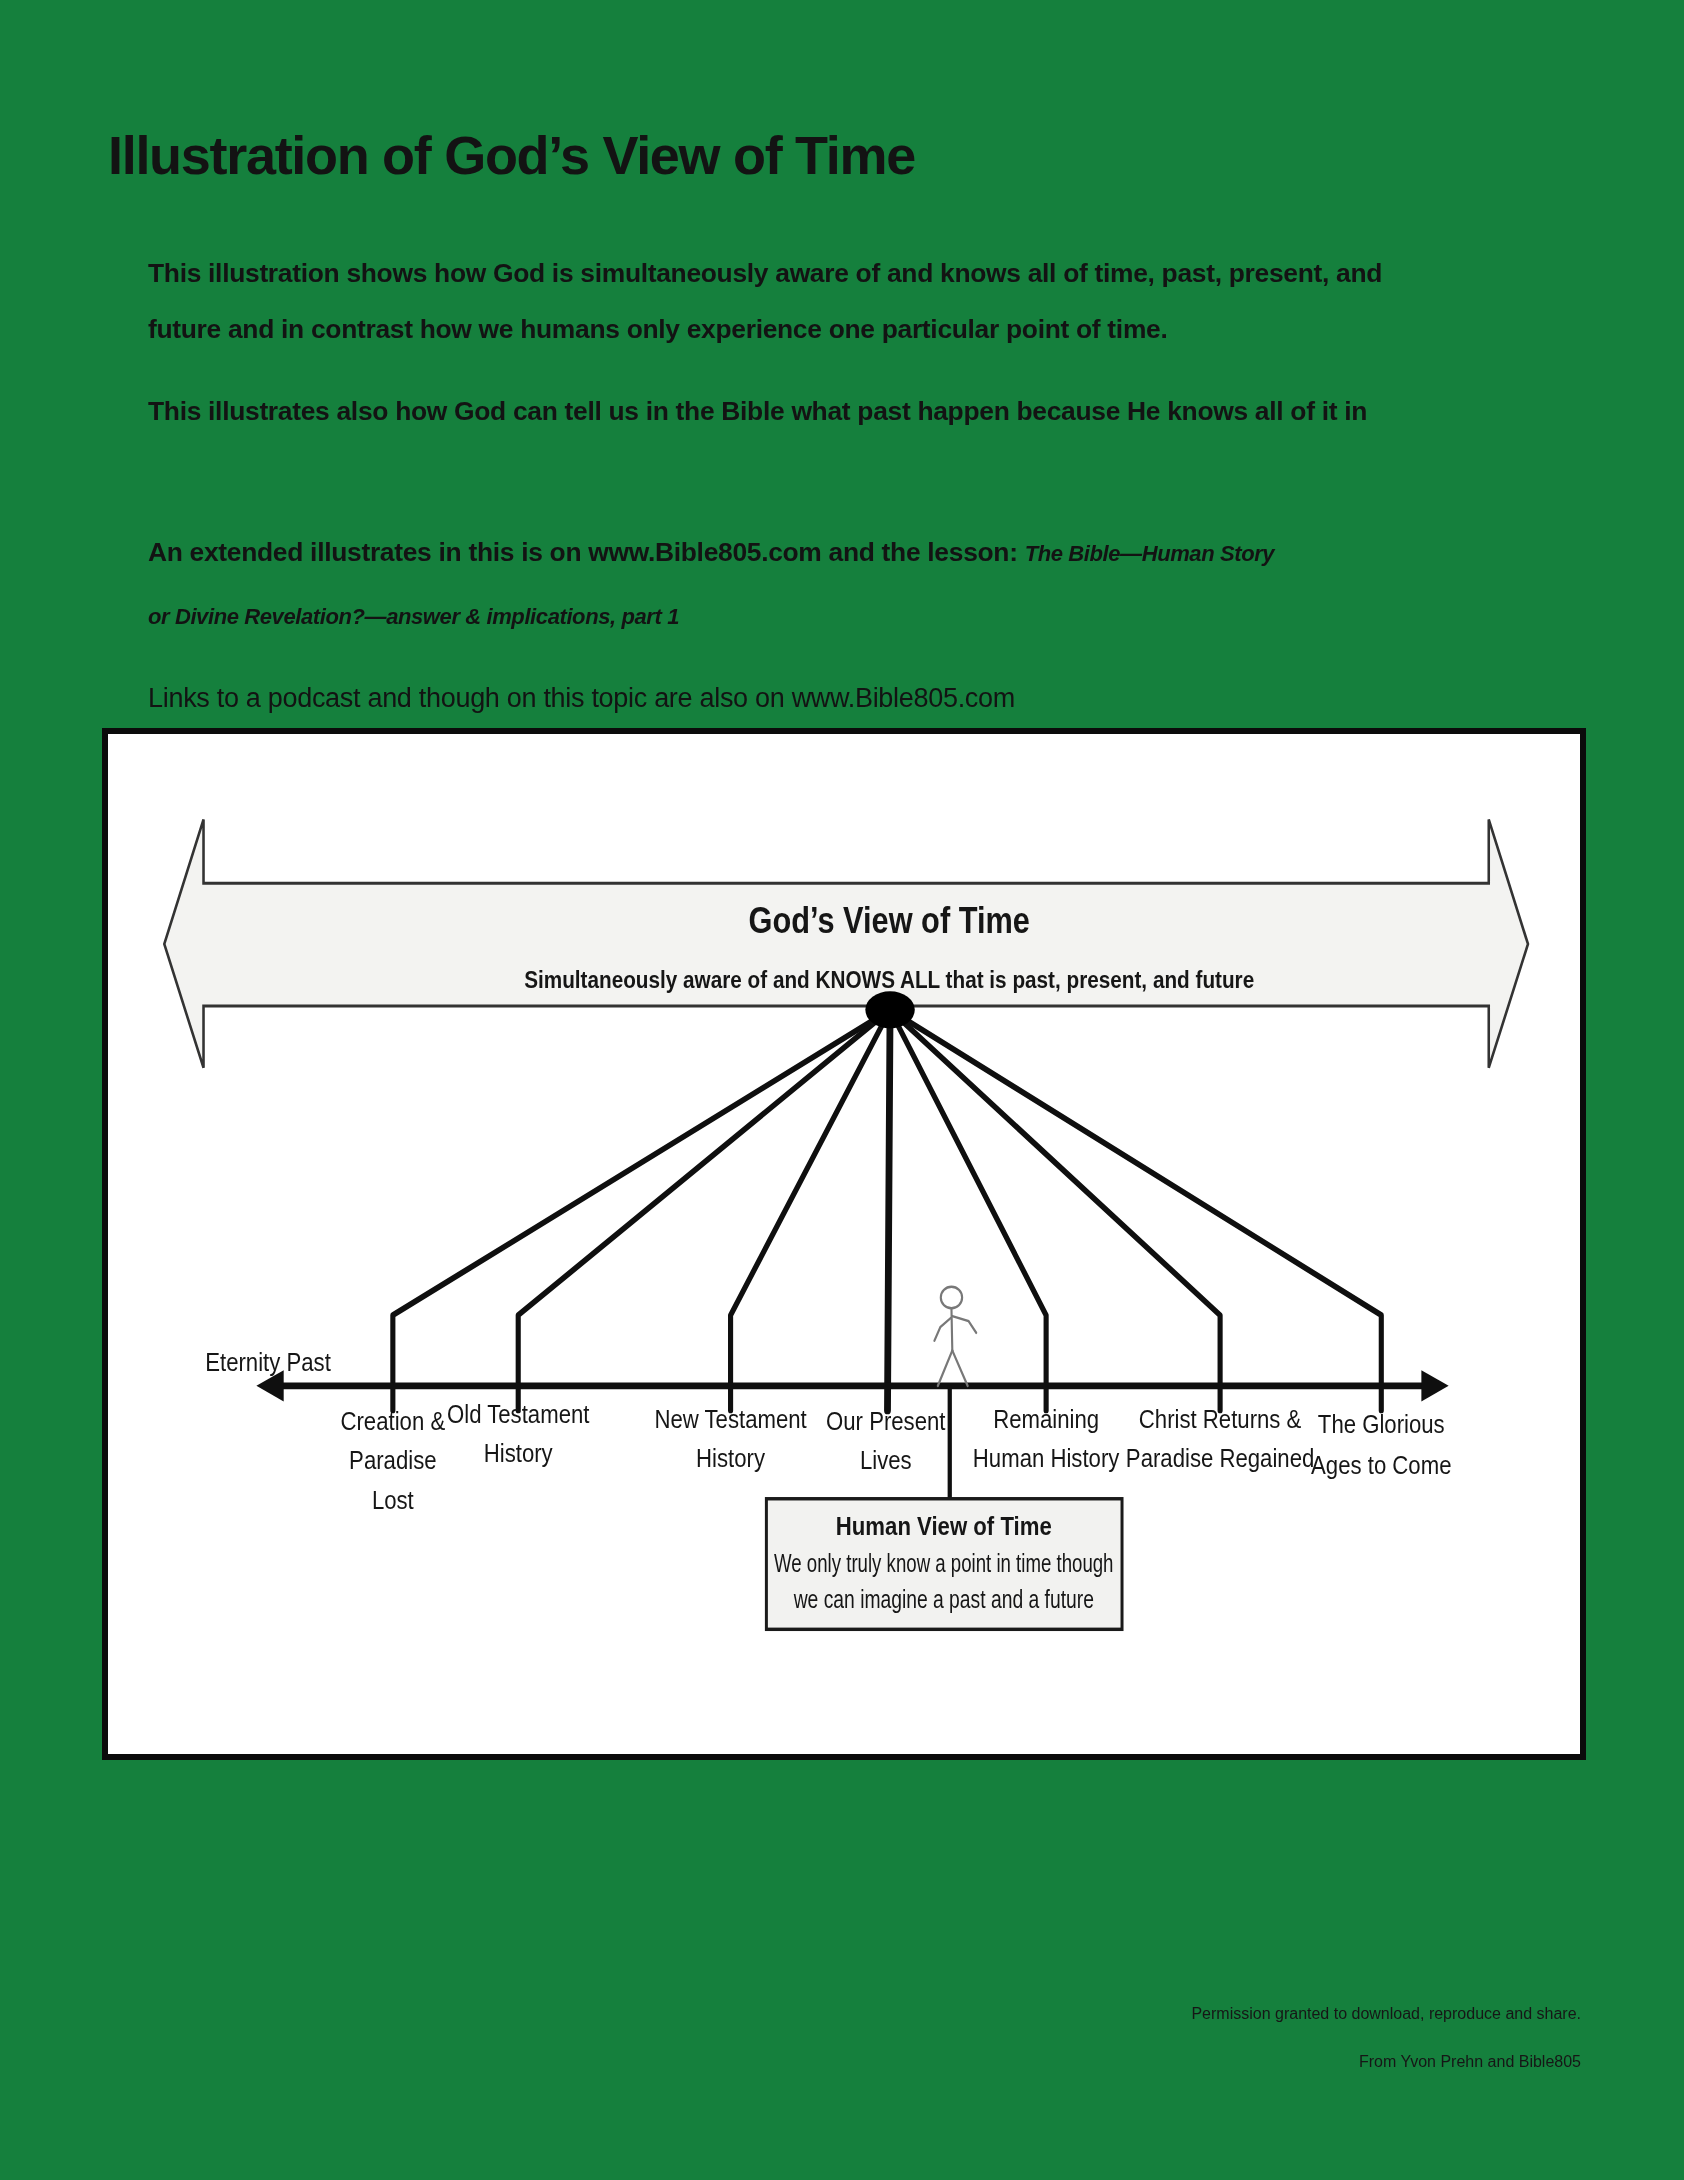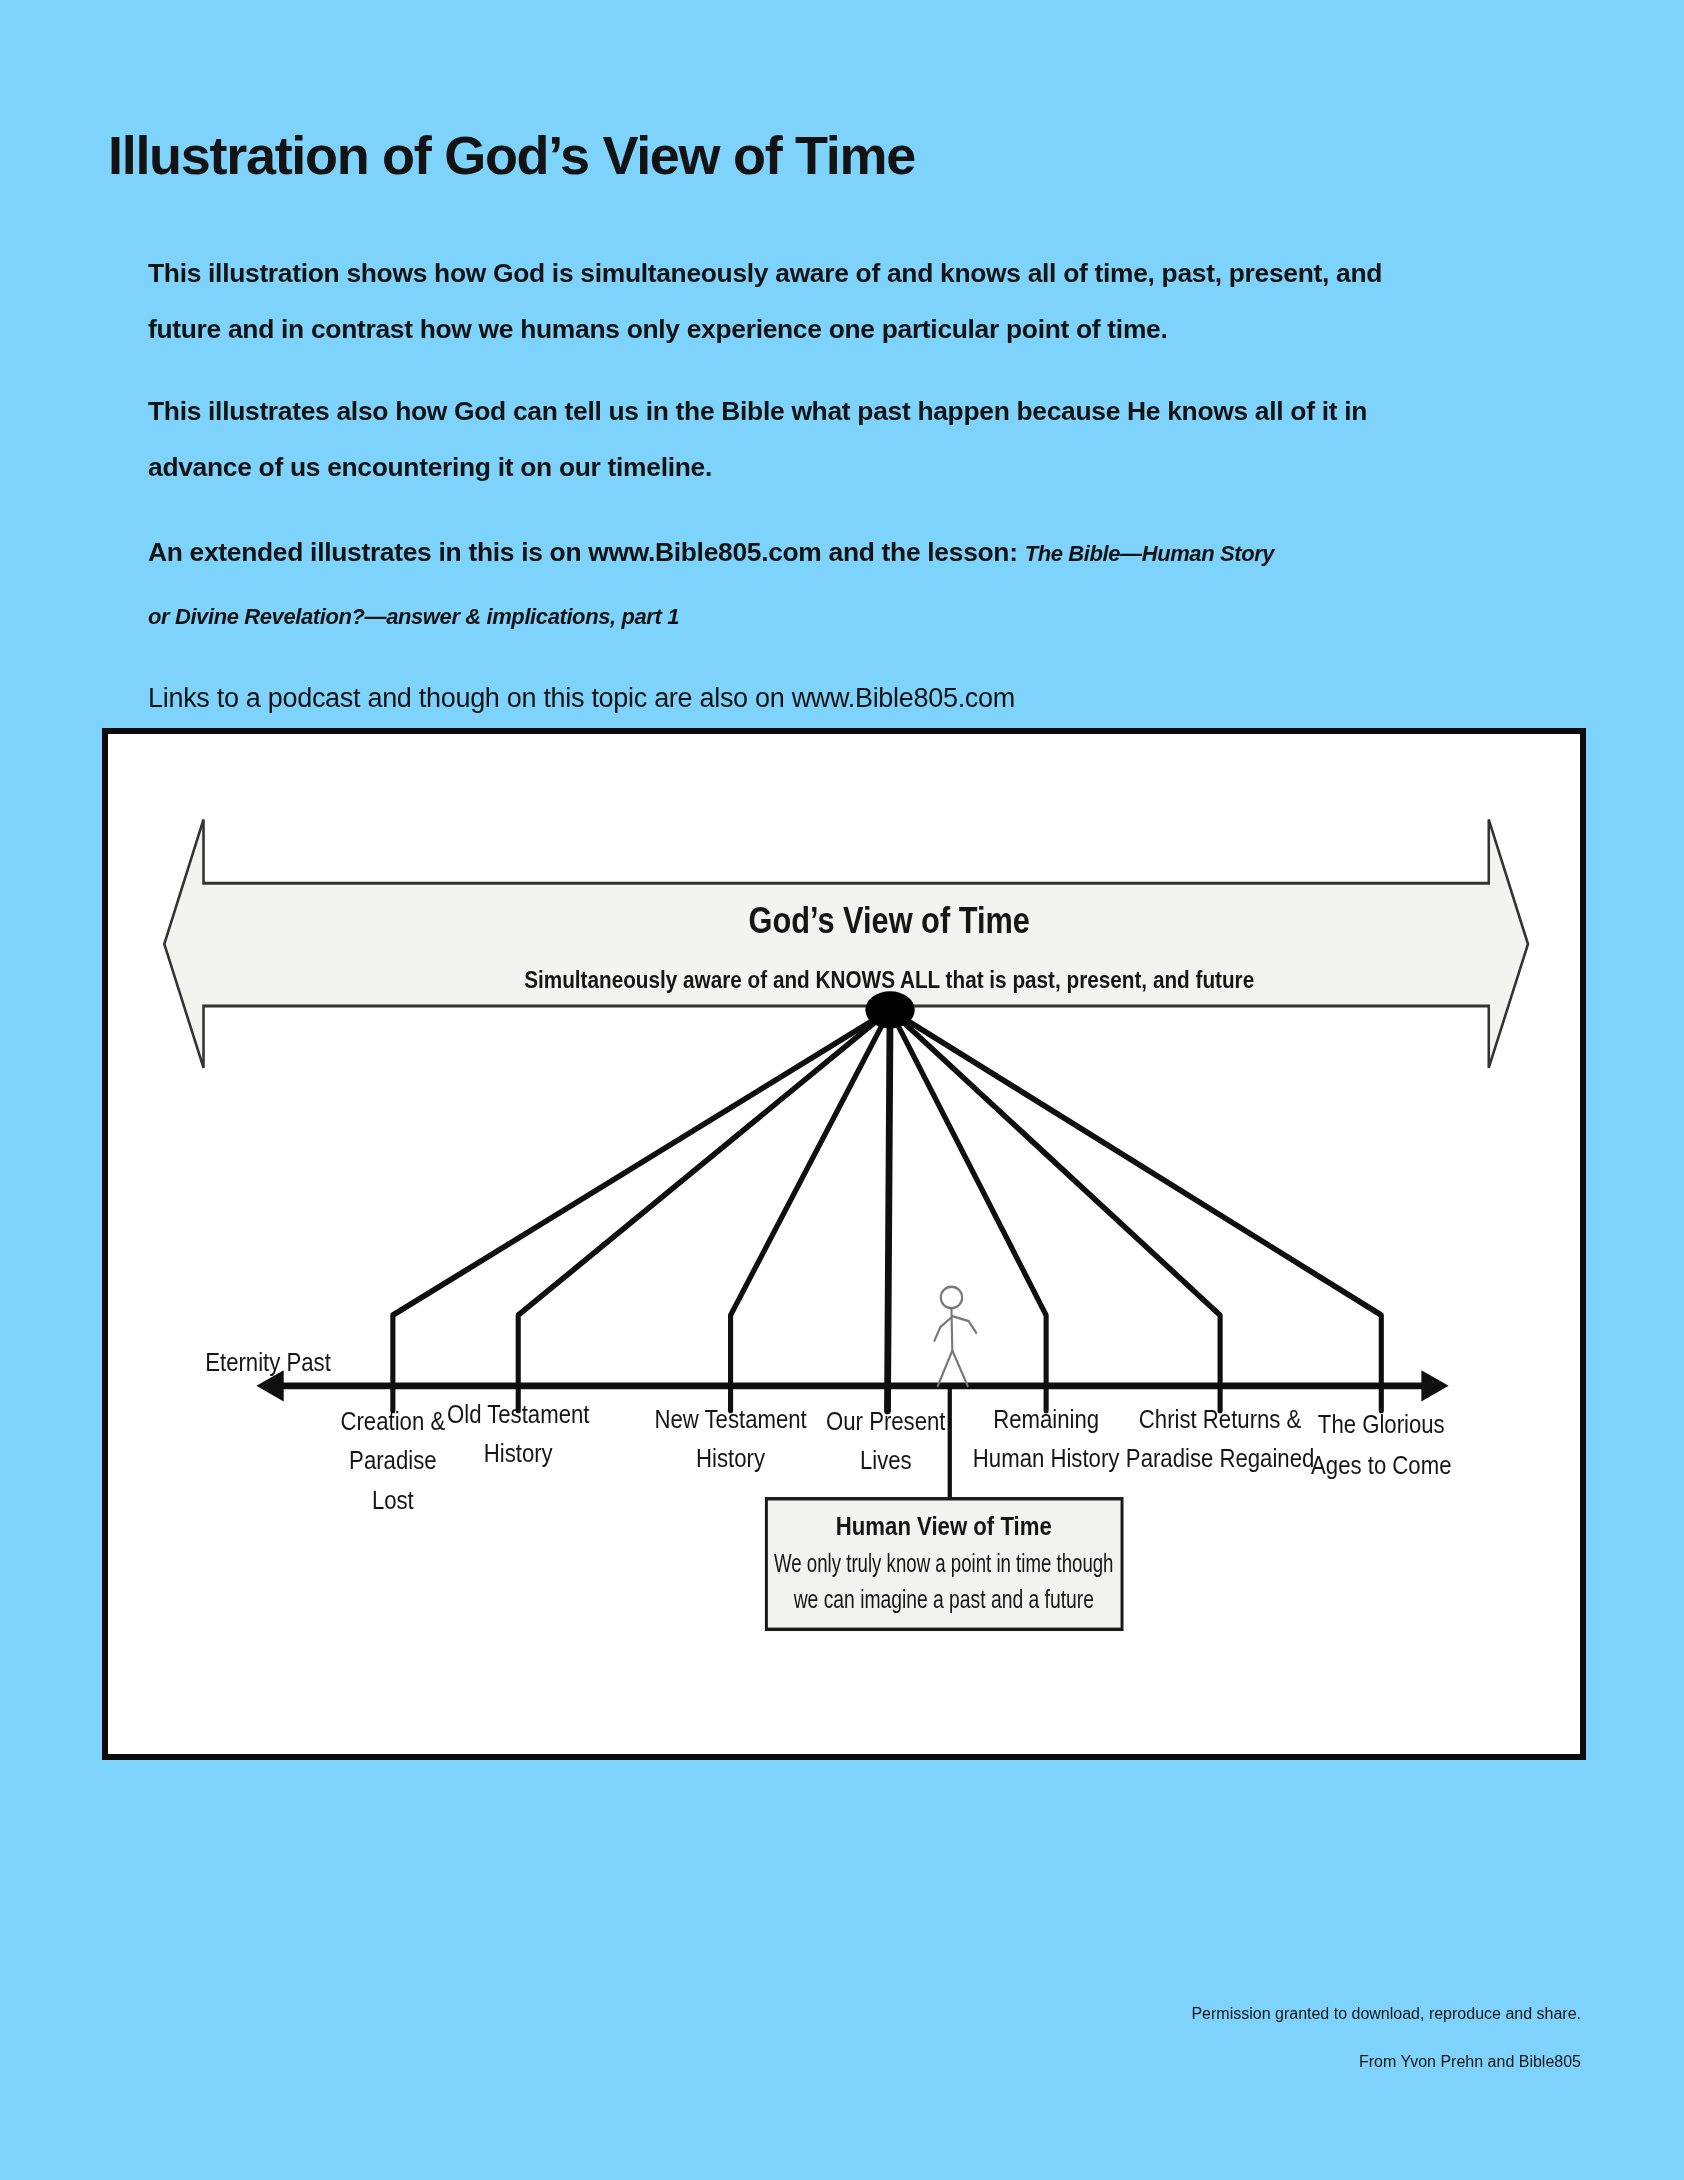--- a/index.html
+++ b/index.html
@@ -1,20 +1,20 @@
 <!DOCTYPE html>
 <html style="font-size:13.6px"><head>
 <meta charset="utf-8">
 <style>
   html, body { margin: 0; padding: 0; background: #ffffff; }
   .page {
     position: relative;
     width: 1685px;
     height: 2181px;
-    background: #7dd3fc;
+    background: #15803d;
     font-family: "Liberation Sans", sans-serif;
     color: #131313;
     overflow: hidden;
   }
   .doc-title {
     position: absolute;
     left: 108px;
     top: 124px;
     font-size: 54px;
     font-weight: bold;
@@ -76,21 +76,20 @@
 
   <div class="doc-title">Illustration of God’s View of Time</div>
 
   <div class="para p1">
     <div class="pline">This illustration shows how God is simultaneously aware of and knows all of time, past, present, and</div>
     <div class="pline">future and in contrast how we humans only experience one particular point of time.</div>
   </div>
 
   <div class="para p2">
     <div class="pline">This illustrates also how God can tell us in the Bible what past happen because He knows all of it in</div>
-    <div class="pline">advance of us encountering it on our timeline.</div>
   </div>
 
   <div class="para p3">
     <div class="pline"><span>An extended illustrates in this is on www.Bible805.com and the lesson: </span><span class="lesson-italic">The Bible—Human Story</span></div>
     <div class="pline lesson-italic">or Divine Revelation?—answer &amp; implications, part 1</div>
   </div>
 
   <div class="para p4">Links to a podcast and though on this topic are also on www.Bible805.com</div>
 
   <div class="diagram">

